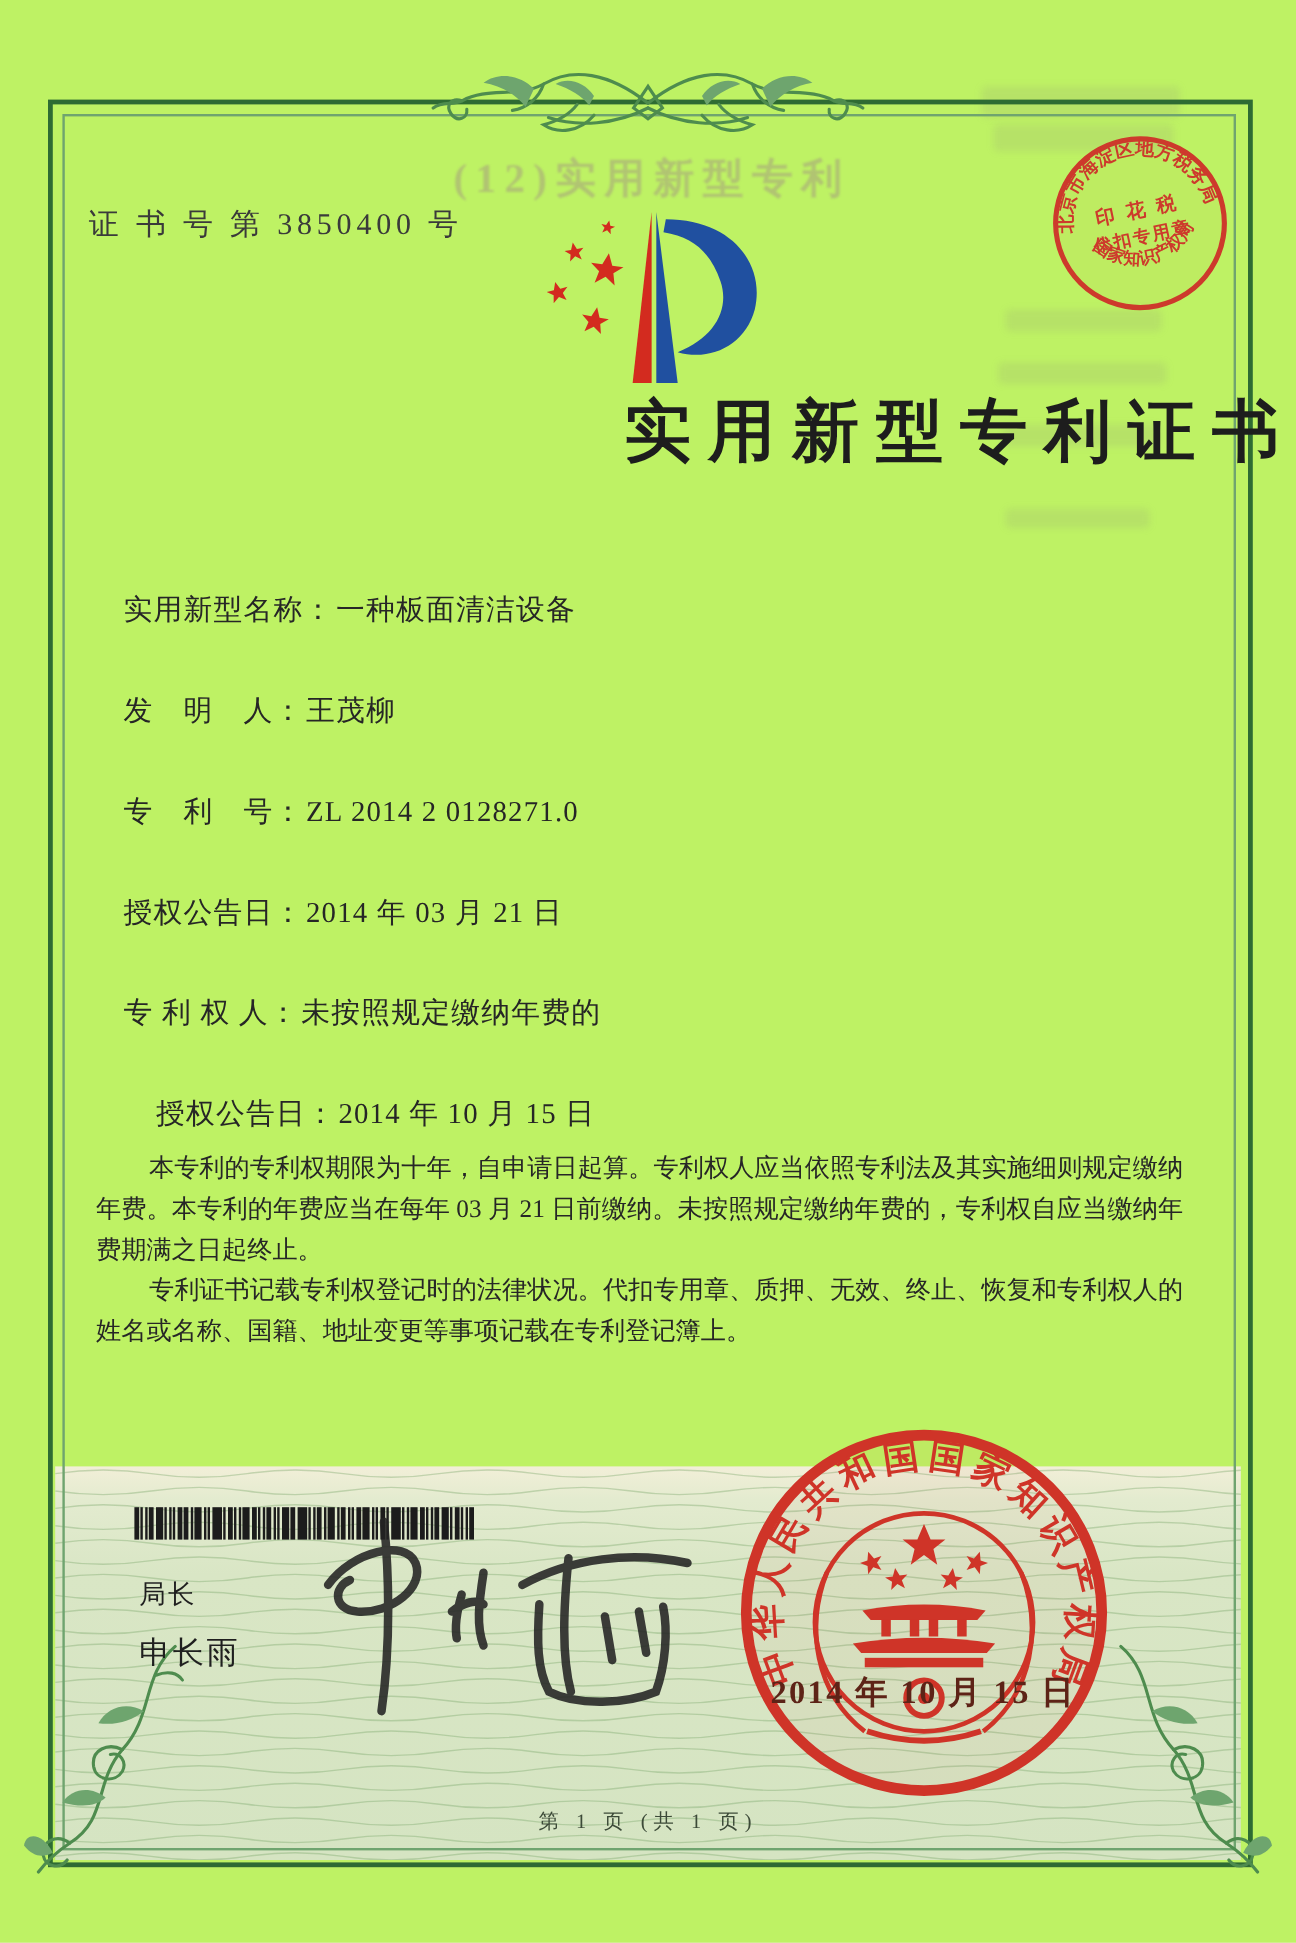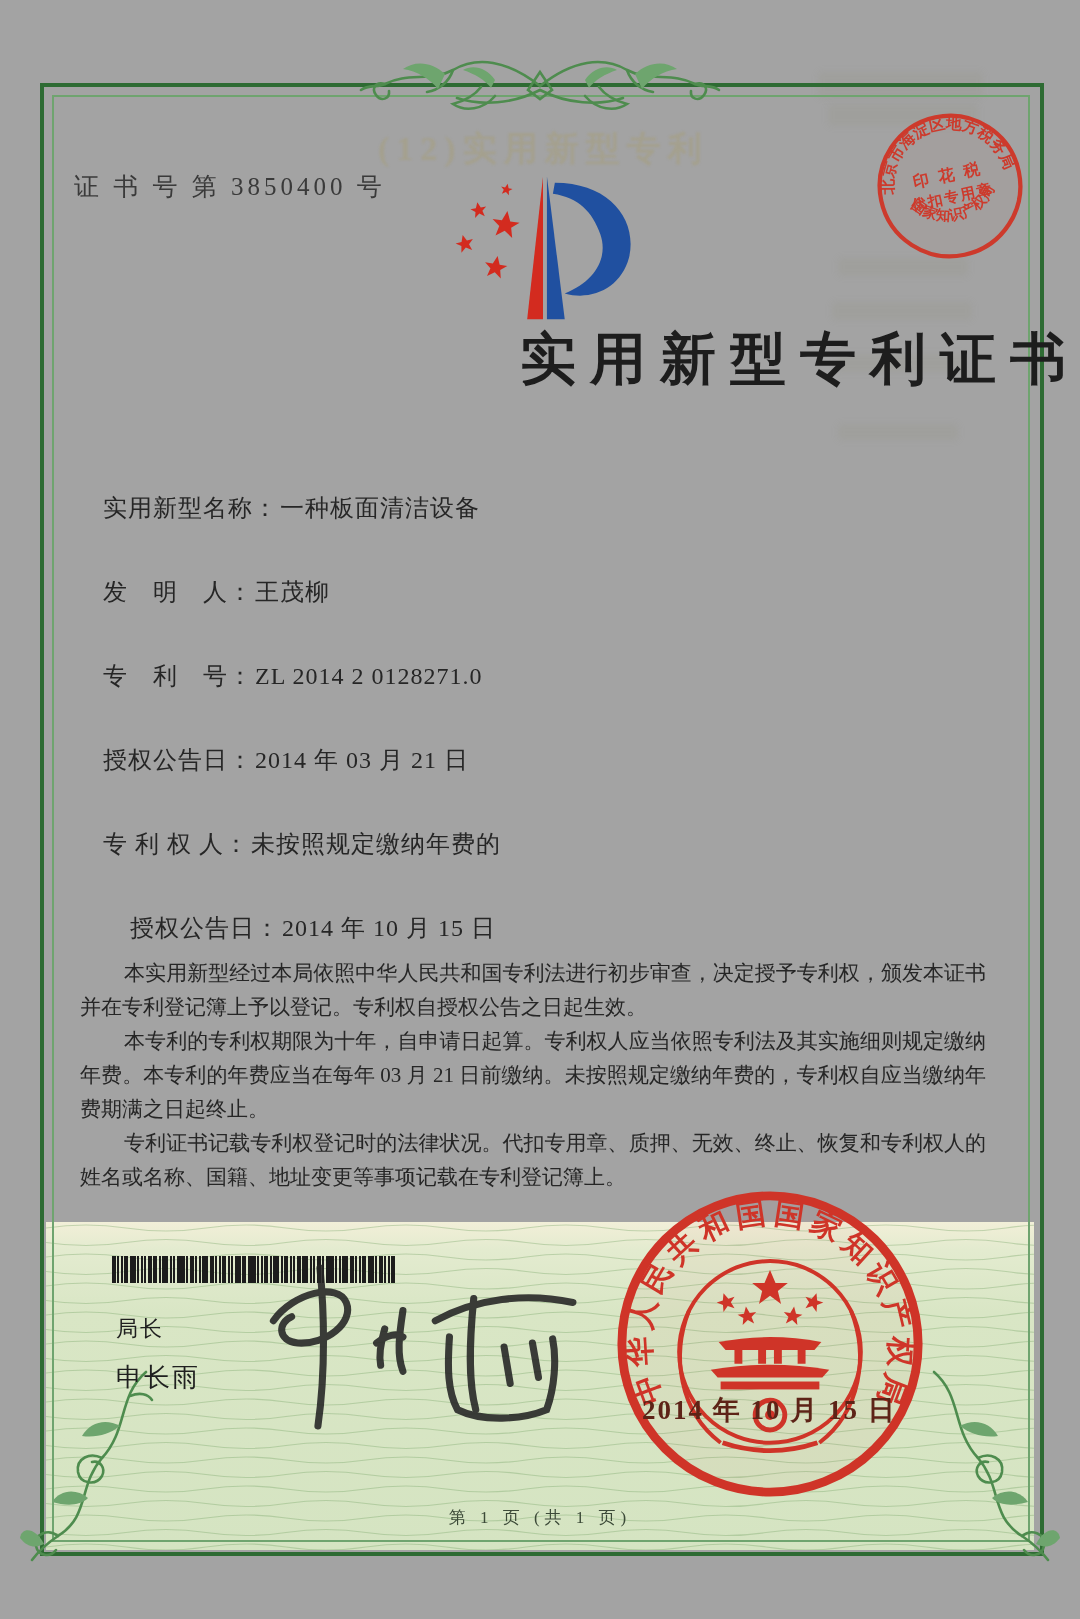--- a/index.html
+++ b/index.html
@@ -1,18 +1,18 @@
 <!DOCTYPE html>
 <html><head>
 <meta charset="utf-8">
 <style>
   html,body{margin:0;padding:0;background:#efe9d2;}
   .page{
     position:relative; width:1080px; height:1619px; overflow:hidden;
-    background:#a3a3a3;
+    background:#bef264;
     font-family:"Liberation Serif","DejaVu Serif",serif;
     color:#2c2c2c;
   }
   .abs{position:absolute;}
   
   .frame-outer{left:40px;top:83px;width:996px;height:1465px;border:4px solid #2e6b33;z-index:3;}
   .frame-inner{left:52px;top:95px;width:974px;height:1443px;border:2px solid #6fa46f;z-index:3;}
   
   .green-panel{
     left:46px;top:1222px;width:988px;height:328px;z-index:1;
@@ -178,21 +178,20 @@
     <span class="lab">授权公告日：</span><span>2014 年 03 月 21 日</span>
   </div>
   <div class="abs field" style="top:828px;">
     <span class="lab">专 利 权 人：</span><span>未按照规定缴纳年费的</span>
   </div>
   <div class="abs field" style="top:912px;margin-left:27px;">
     <span class="lab">授权公告日：</span><span>2014 年 10 月 15 日</span>
   </div>
 
   <div class="abs paras">
-    <p>本实用新型经过本局依照中华人民共和国专利法进行初步审查，决定授予专利权，颁发本证书并在专利登记簿上予以登记。专利权自授权公告之日起生效。</p>
     <p>本专利的专利权期限为十年，自申请日起算。专利权人应当依照专利法及其实施细则规定缴纳年费。本专利的年费应当在每年 03 月 21 日前缴纳。未按照规定缴纳年费的，专利权自应当缴纳年费期满之日起终止。</p>
     <p>专利证书记载专利权登记时的法律状况。代扣专用章、质押、无效、终止、恢复和专利权人的姓名或名称、国籍、地址变更等事项记载在专利登记簿上。</p>
   </div>
 
   <div class="abs barcode">
       <div style="width: 4px; margin-right: 1px;"></div>
       <div style="width: 2px; margin-right: 2px;"></div>
       <div style="width: 2px; margin-right: 1px;"></div>
       <div style="width: 4px; margin-right: 2px;"></div>
       <div style="width: 6px; margin-right: 1px;"></div>

